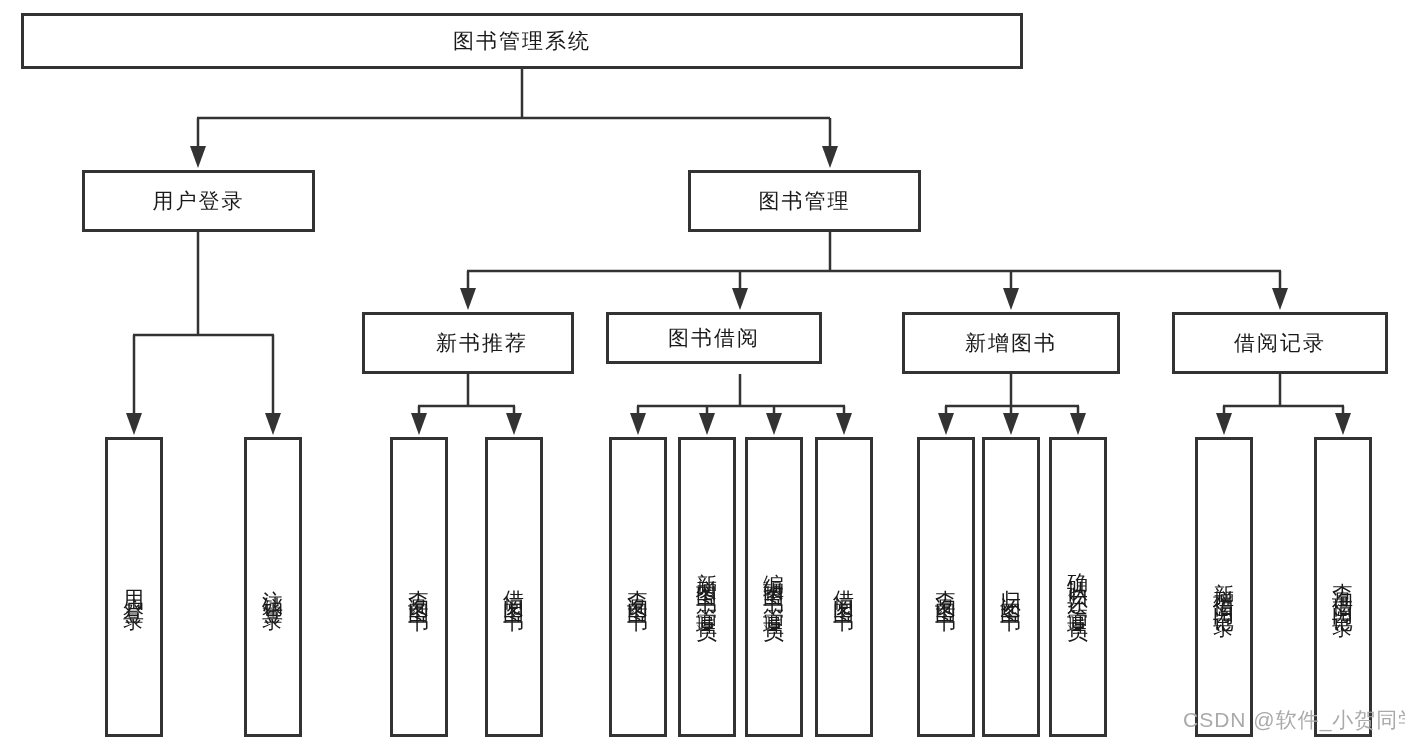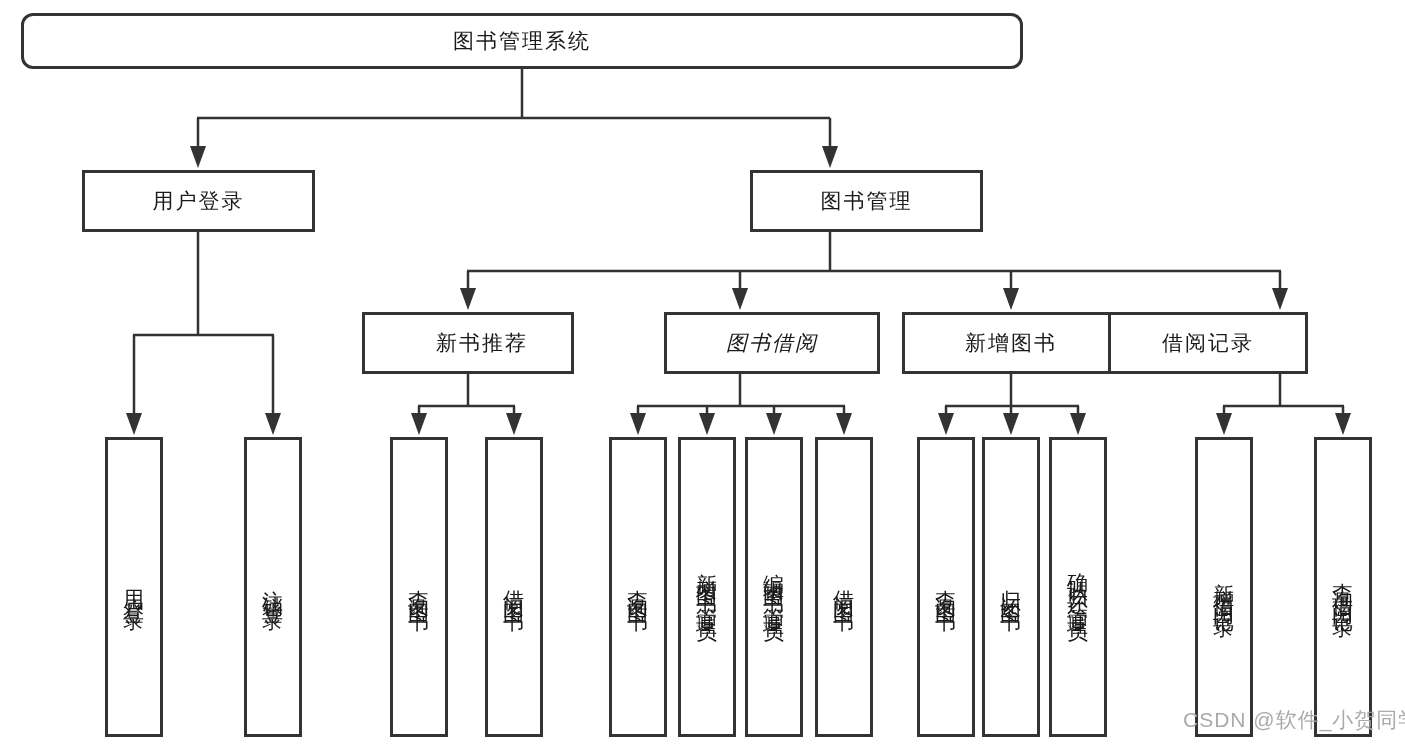--- a/index.html
+++ b/index.html
@@ -128,41 +128,41 @@
       <polygon points="766,413 782,413 774,435"></polygon>
       <polygon points="836,413 852,413 844,435"></polygon>
       <polygon points="938,413 954,413 946,435"></polygon>
       <polygon points="1003,413 1019,413 1011,435"></polygon>
       <polygon points="1070,413 1086,413 1078,435"></polygon>
       <polygon points="1216,413 1232,413 1224,435"></polygon>
       <polygon points="1335,413 1351,413 1343,435"></polygon>
     </g>
   </svg>
 
-  <div class="box h-box" style="left:21px; top:13px; width:1002px; height:56px;border-radius:12px;">
+  <div class="box h-box" style="left:21px; top:13px; width:1002px; height:56px;">
     <span>图书管理系统</span>
   </div>
 
   <div class="box h-box" style="left:82px; top:170px; width:233px; height:62px;">
     <span>用户登录</span>
   </div>
-  <div class="box h-box" style="left:750px; top:170px; width:233px; height:62px;">
+  <div class="box h-box" style="left:688px; top:170px; width:233px; height:62px;">
     <span>图书管理</span>
   </div>
 
   <div class="box h-box" style="left:362px; top:312px; width:212px; height:62px;padding-left:28px;">
     <span>新书推荐</span>
   </div>
-  <div class="box h-box" style="left:664px; top:312px; width:216px; height:62px;font-style:italic;">
+  <div class="box h-box" style="left:606px; top:312px; width:216px; height:52px;">
     <span>图书借阅</span>
   </div>
   <div class="box h-box" style="left:902px; top:312px; width:218px; height:62px;">
     <span>新增图书</span>
   </div>
-  <div class="box h-box" style="left:1108px; top:312px; width:200px; height:62px;">
+  <div class="box h-box" style="left:1172px; top:312px; width:216px; height:62px;">
     <span>借阅记录</span>
   </div>
 
   <div class="box v-box" style="left:105px;">
     <span class="v-label">用户登录</span>
   </div>
   <div class="box v-box" style="left:244px;">
     <span class="v-label">注销登录</span>
   </div>
 

